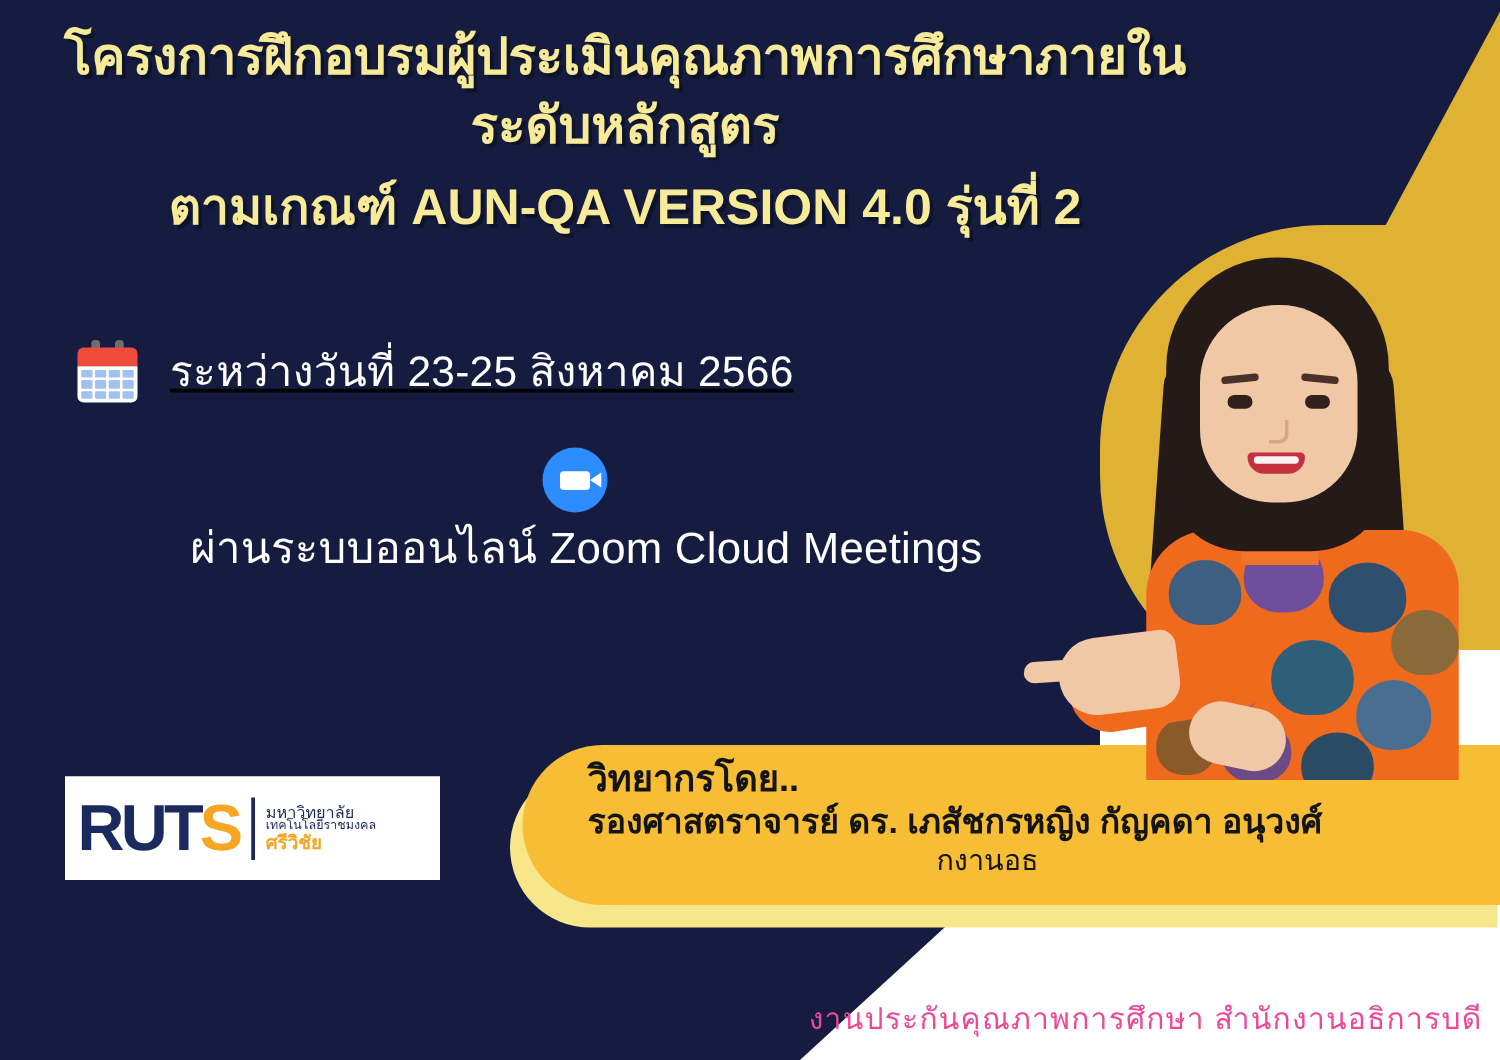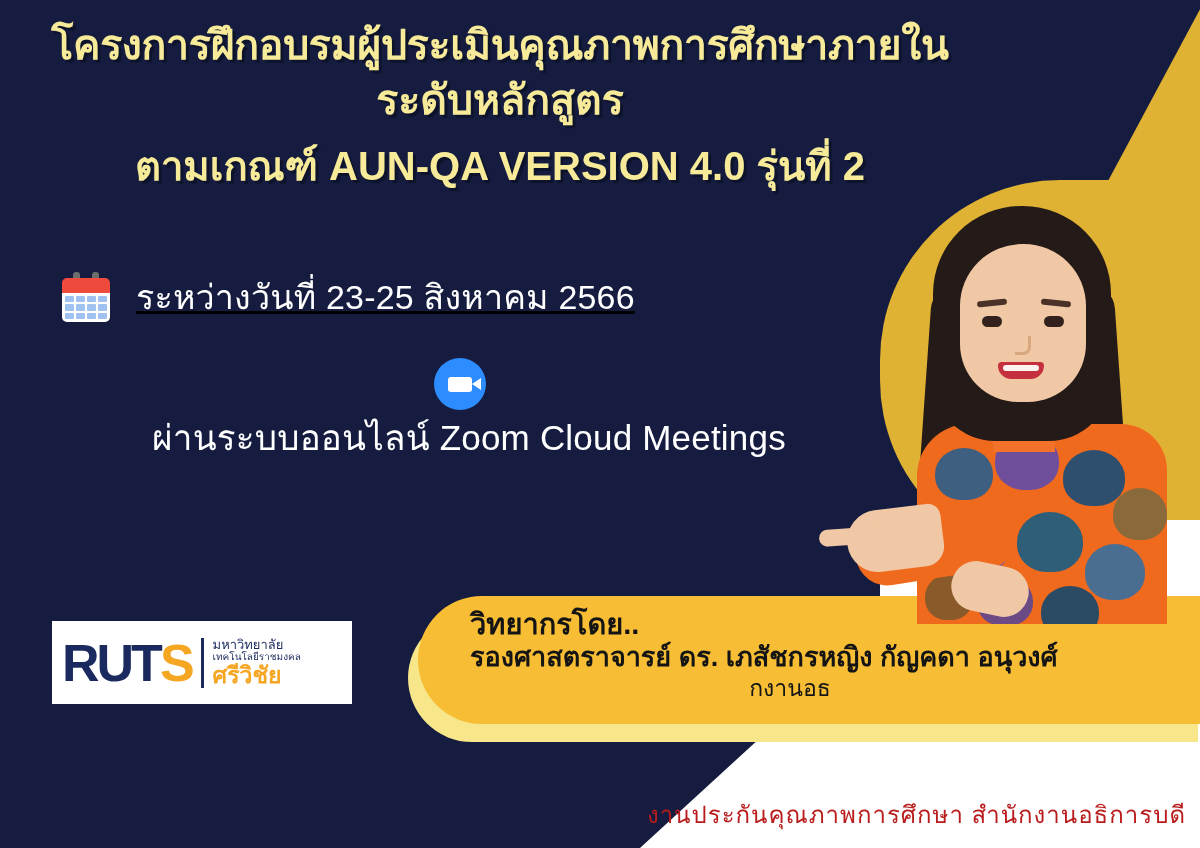--- a/index.html
+++ b/index.html
@@ -105,40 +105,40 @@
     background:#ffffff;z-index:7;display:flex;align-items:center;
     padding:0 10px;box-sizing:border-box;
   }
   .logo-main{font-size:52px;font-weight:bold;letter-spacing:-3px;line-height:1;display:flex;align-items:baseline;}
   .logo-main .nv{color:#1b2a5e;}
   .logo-main .gd{color:#f5a623;}
   .logo-div{width:3px;height:50px;background:#1b2a5e;margin:0 9px;}
   .logo-thai{display:flex;flex-direction:column;line-height:1.05;}
   .logo-thai .t1{font-size:13px;color:#1b2a5e;}
   .logo-thai .t2{font-size:10px;color:#1b2a5e;}
-  .logo-thai .t3{font-size:23px;color:#f5a623;font-weight:bold;}
+  .logo-thai .t3{font-size:15px;color:#f5a623;font-weight:bold;}
 
   
   .pill-shadow{
     position:absolute;left:408px;top:614px;width:790px;height:128px;
     background:#f8e68a;border-radius:64px 0 0 64px;z-index:5;
   }
   .pill{
     position:absolute;left:418px;top:596px;width:790px;height:128px;
     background:#f6bd35;border-radius:64px 0 0 64px;z-index:6;
     padding:12px 0 0 52px;box-sizing:border-box;color:#141414;
   }
   .pill .sp1{font-size:29px;font-weight:bold;line-height:1.12;}
   .pill .sp2{font-size:27px;font-weight:bold;line-height:1.2;margin-top:1px;}
   .pill .sp3{font-size:23px;line-height:1.2;text-align:center;width:640px;margin-top:1px;}
 
   
   .footer{
     position:absolute;right:14px;bottom:14px;z-index:8;
-    color:#b91c1c;font-size:24px;letter-spacing:1px;white-space:nowrap;
+    color:#ec4899;font-size:24px;letter-spacing:1px;white-space:nowrap;
   }
 
   
   .photo{position:absolute;left:855px;top:196px;width:345px;height:420px;z-index:7;}
   .ph-hair{position:absolute;left:78px;top:10px;width:178px;height:235px;background:#241a18;
       border-radius:88px 88px 62px 62px;}
   .ph-hair-l{position:absolute;left:70px;top:90px;width:52px;height:215px;background:#241a18;border-radius:26px 10px 30px 26px;transform:rotate(4deg);}
   .ph-hair-r{position:absolute;left:210px;top:88px;width:56px;height:225px;background:#241a18;border-radius:10px 28px 30px 30px;transform:rotate(-4deg);}
   .ph-face{position:absolute;left:105px;top:48px;width:126px;height:158px;background:#f0c8a5;border-radius:62px 62px 58px 58px;}
   .ph-brow{position:absolute;width:30px;height:6px;background:#4b3228;border-radius:4px;top:104px;}

